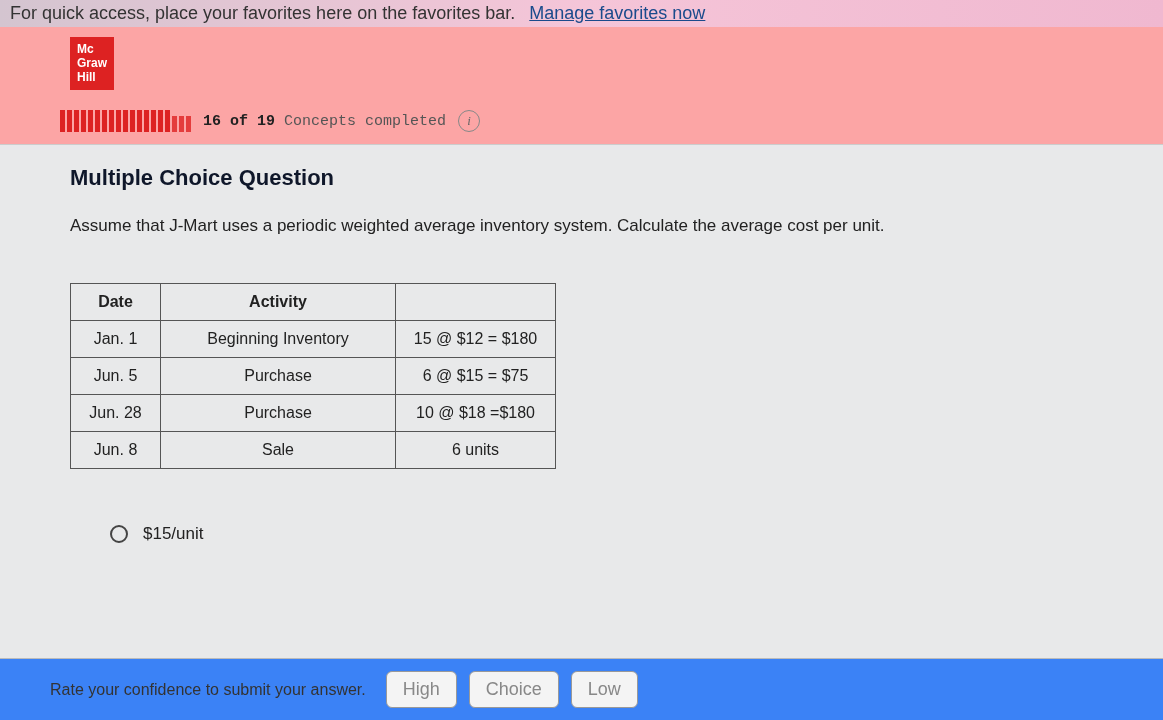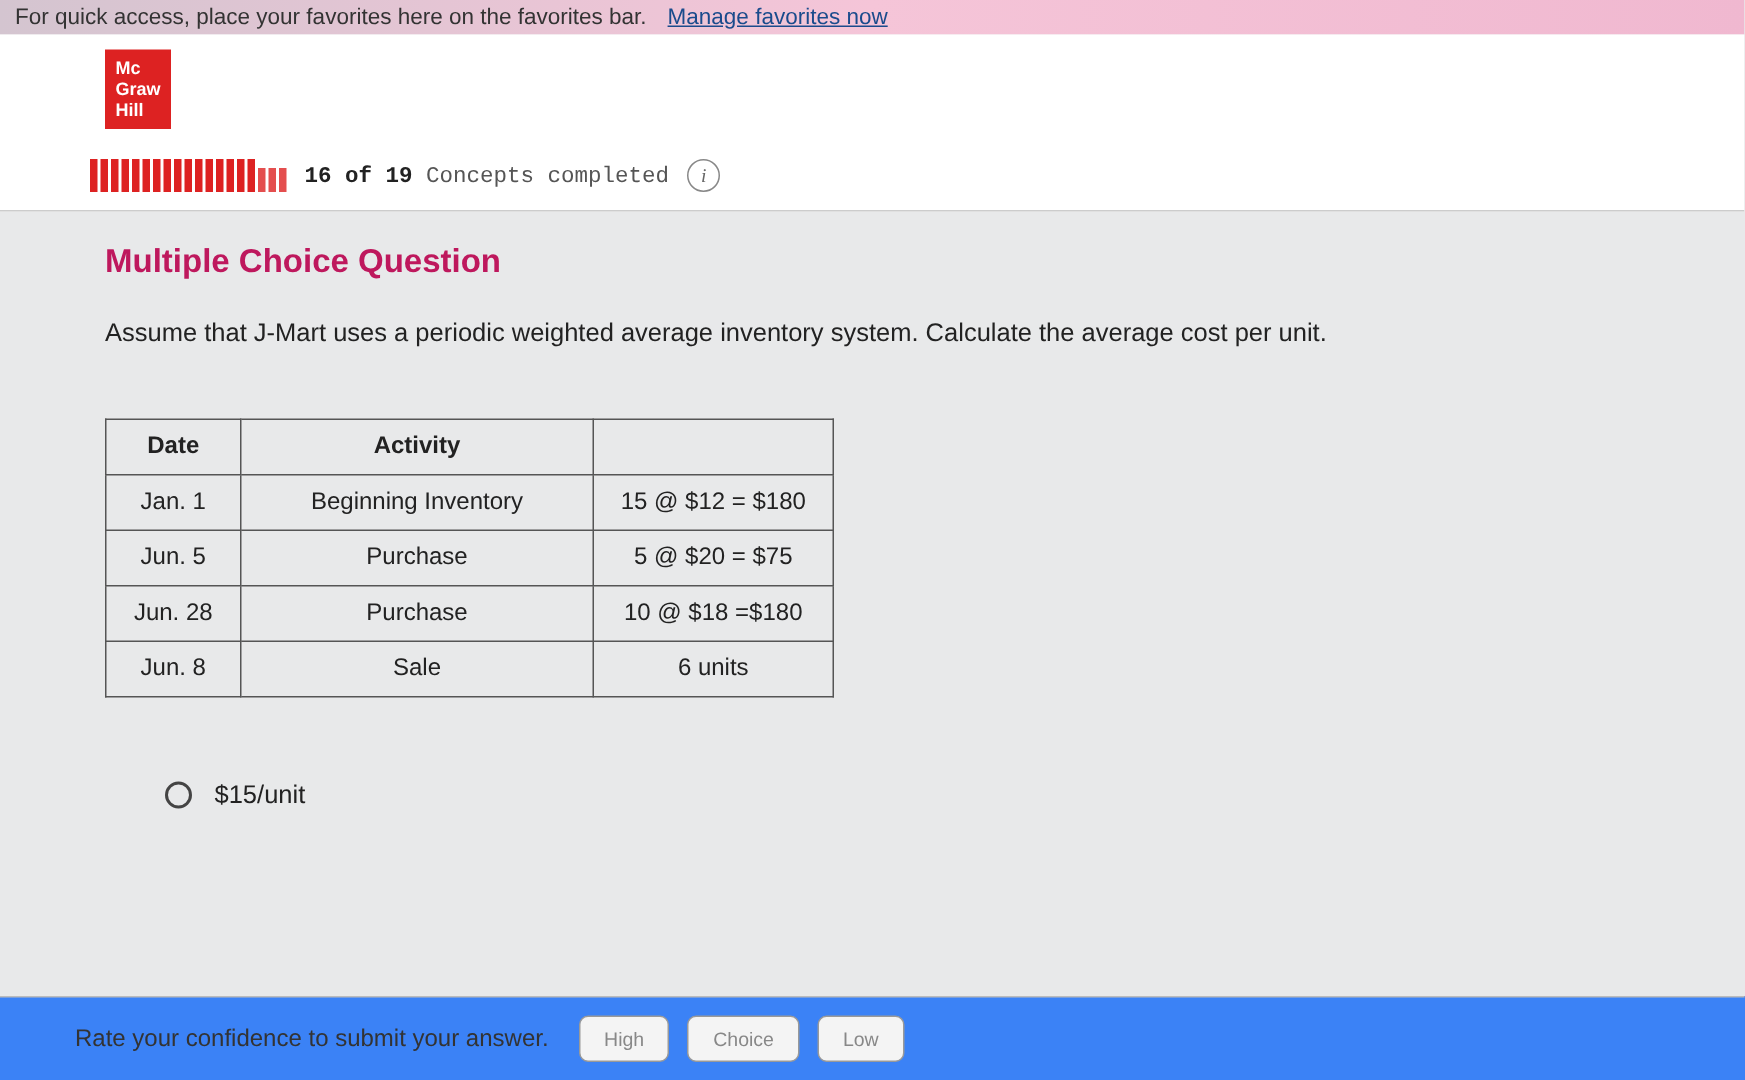--- a/index.html
+++ b/index.html
@@ -6,32 +6,32 @@
     body {
       font-family: Arial, Helvetica, sans-serif;
       background: #e8e9ea;
       width: 1163px;
       height: 720px;
       overflow: hidden;
     }
     .favorites-bar {
       background: linear-gradient(to right, #d4c5d0, #f5c5d8, #f0b8d0);
       padding: 3px 10px;
-      font-size: 15px;
+      font-size: 18px;
       color: #333;
       display: flex;
       align-items: center;
     }
     .favorites-bar .fav-link {
       color: #1a4b8c;
       text-decoration: underline;
       margin-left: 14px;
     }
     .header {
-      background: #ffffff;
+      background: #fca5a5;
       padding: 10px 70px 0 70px;
       border-bottom: 1px solid #ccc;
     }
     .logo-block {
       display: inline-block;
       background: #d22;
       color: #fff;
       font-weight: bold;
       font-size: 12px;
       line-height: 1.15;
@@ -71,21 +71,21 @@
       font-size: 13px;
       color: #666;
       cursor: pointer;
     }
     .content {
       padding: 20px 70px;
     }
     .q-type {
       font-size: 22px;
       font-weight: bold;
-      color: #be185d;
+      color: #0f172a;
       margin-bottom: 22px;
     }
     .q-text {
       font-size: 17px;
       color: #222;
       margin-bottom: 44px;
       line-height: 1.5;
     }
     table.data-table {
       border-collapse: collapse;
@@ -125,21 +125,21 @@
       padding: 12px 50px;
       display: flex;
       align-items: center;
       gap: 12px;
     }
     .footer-text { font-size: 16px; color: #333; margin-right: 8px;}
     .conf-btn {
       border: 1.5px solid #999;
       border-radius: 6px;
       padding: 7px 16px;
-      font-size: 13px;
+      font-size: 18px;
       color: #888;
       background: #f4f4f4;
       cursor: pointer;
     }
     .col-date { width: 90px; }
     .col-activity { width: 235px; }
     .col-amount { width: 160px; }
   </style>
 </head>
 <body>
@@ -196,21 +196,21 @@
       <th class="col-amount"></th>
     </tr>
     <tr>
       <td>Jan. 1</td>
       <td>Beginning Inventory</td>
       <td>15 @ $12 = $180</td>
     </tr>
     <tr>
       <td>Jun. 5</td>
       <td>Purchase</td>
-      <td>5 @ $20 = $75</td>
+      <td>6 @ $15 = $75</td>
     </tr>
     <tr>
       <td>Jun. 28</td>
       <td>Purchase</td>
       <td>10 @ $18 =$180</td>
     </tr>
     <tr>
       <td>Jun. 8</td>
       <td>Sale</td>
       <td>6 units</td>

